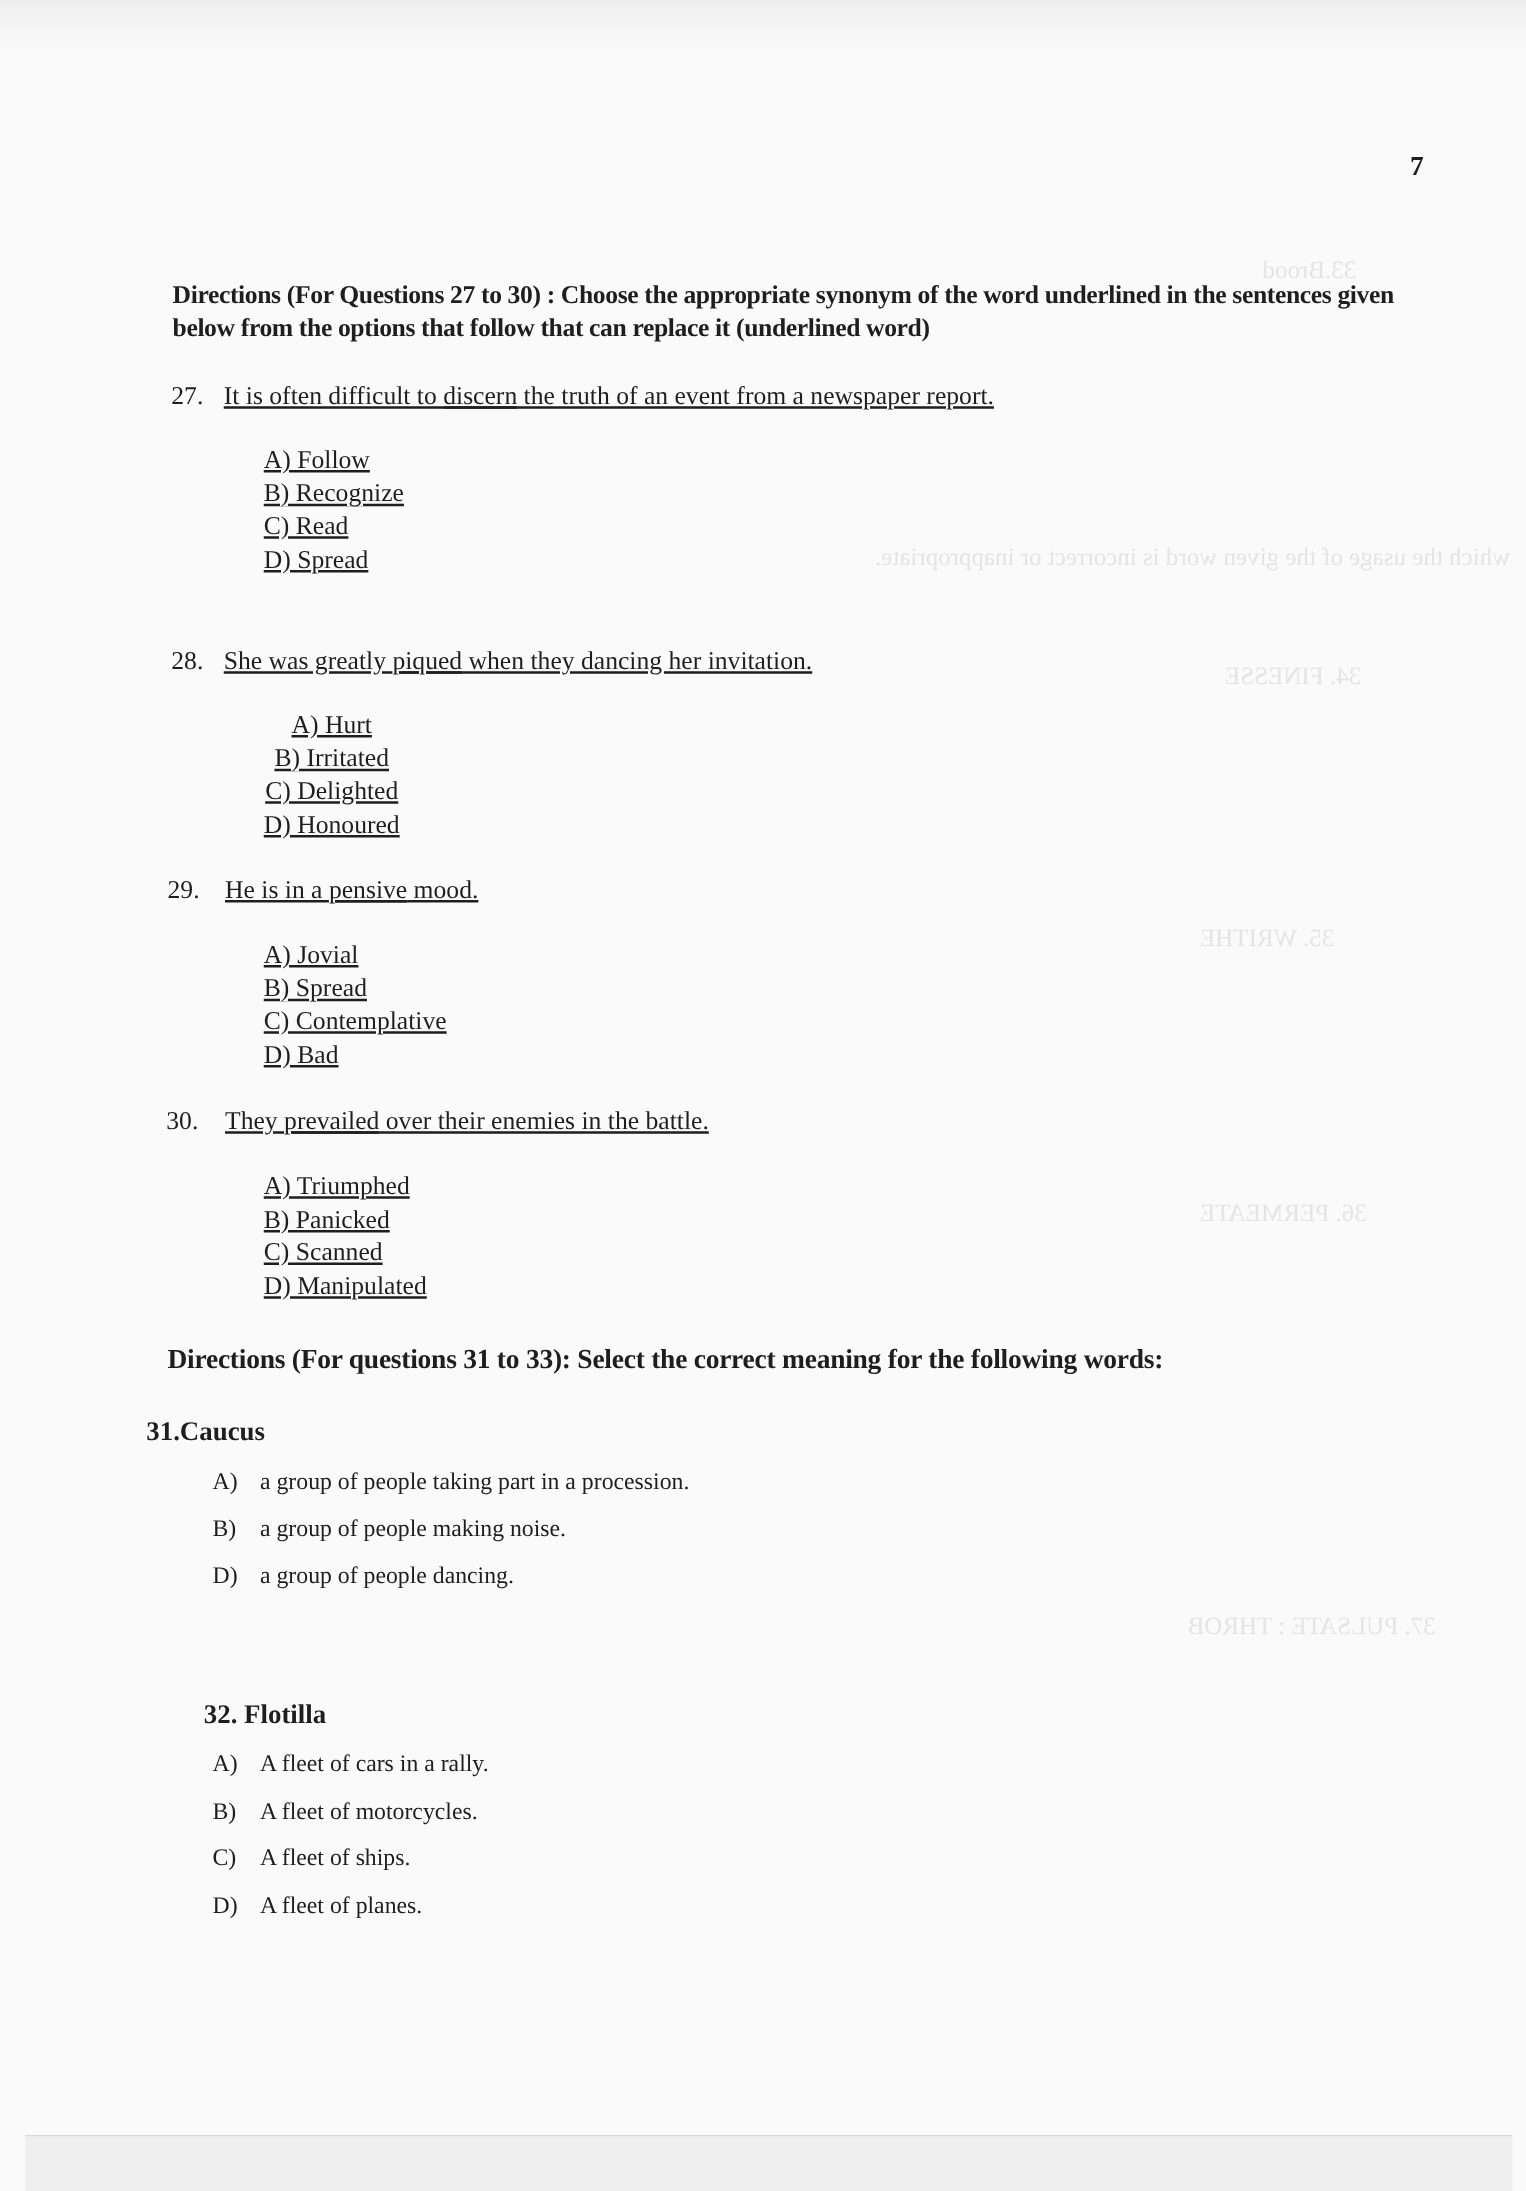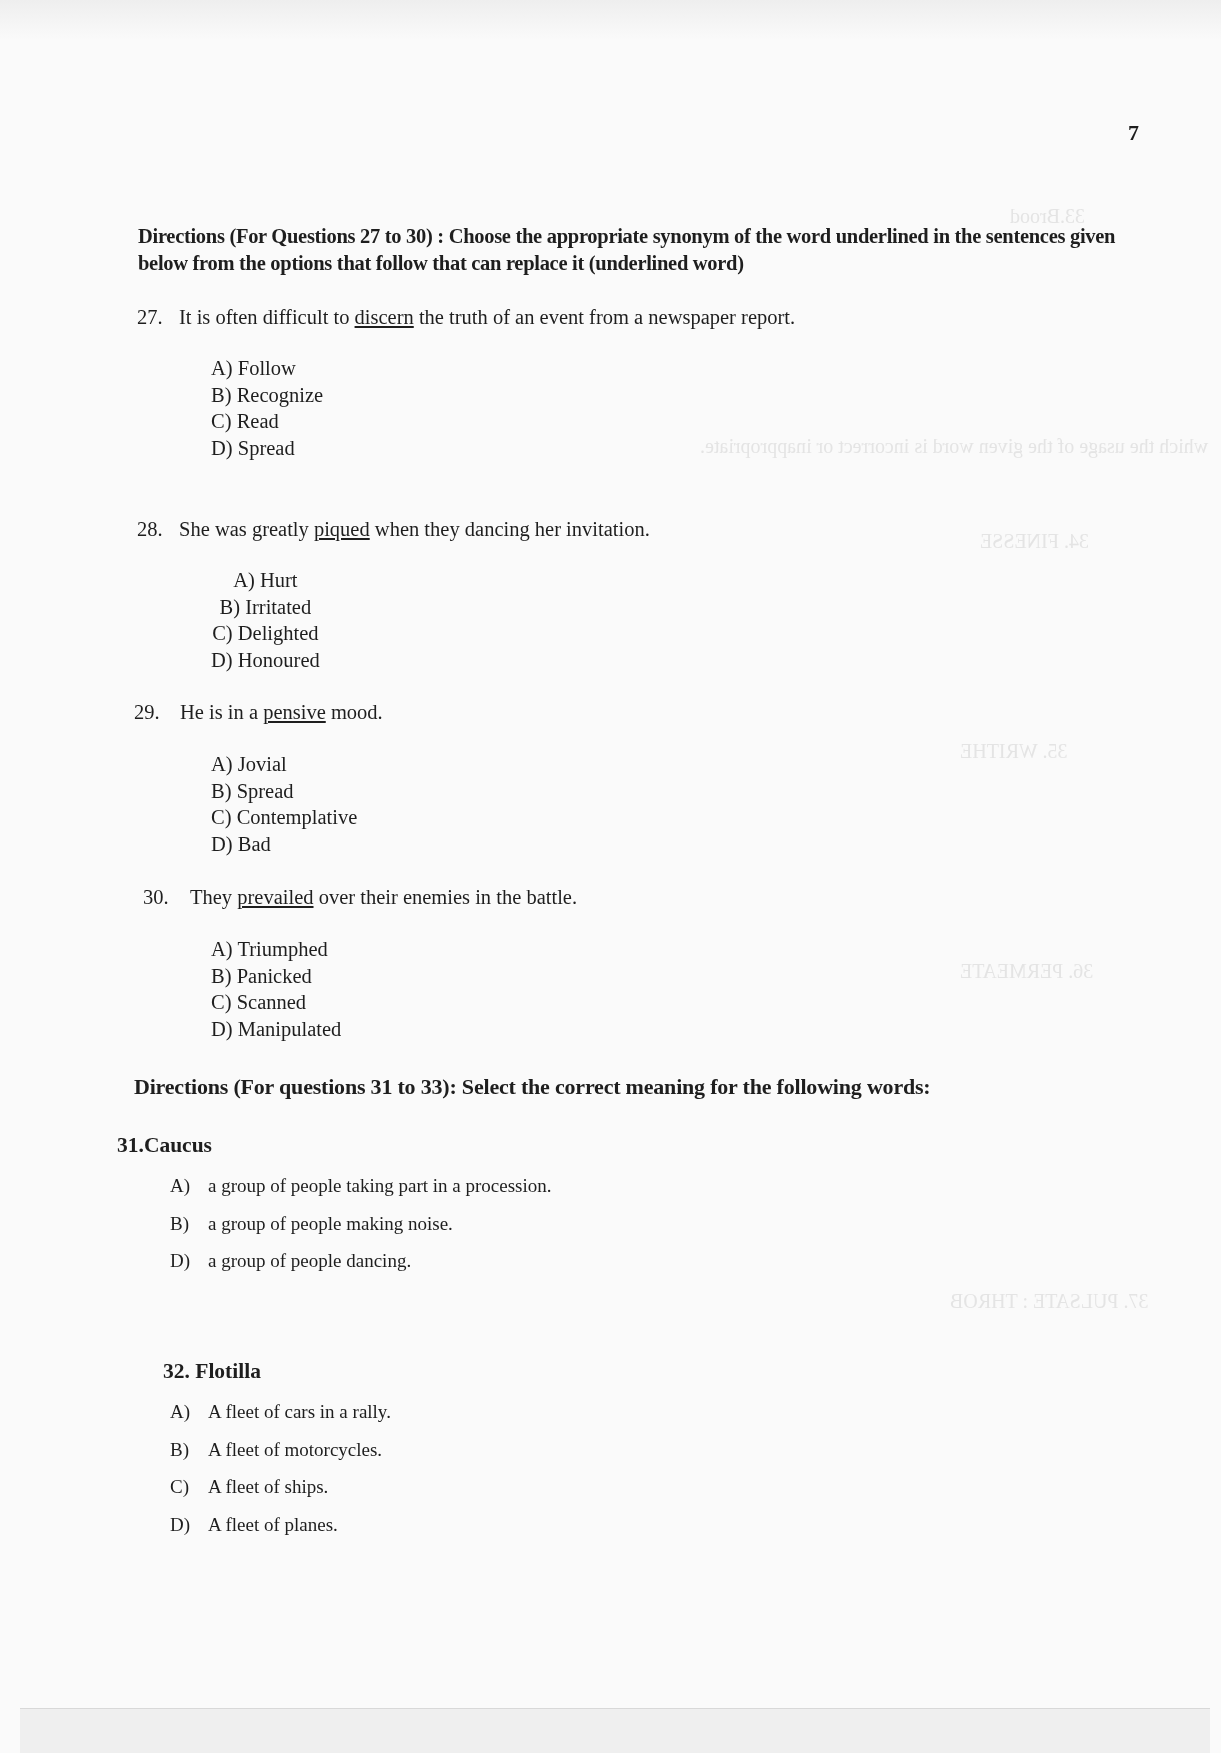--- a/index.html
+++ b/index.html
@@ -11,23 +11,23 @@
   .page {
     position: absolute; left: 0; top: 0; width: 1221px; height: 1753px;
     background: #fafafa;
   }
   .topband { position: absolute; left: 0; top: 0; width: 1221px; height: 40px; background: linear-gradient(#eeeeee, #fafafa); }
   .botband { position: absolute; left: 20px; top: 1708px; width: 1190px; height: 45px; background: #efefef; border-top: 1px solid #d8d8d8; }
   .pagenum { position: absolute; left: 1128px; top: 120px; font-weight: bold; font-size: 22px; }
   .directions { position: absolute; left: 138px; font-weight: bold; font-size: 20.5px; line-height: 27px; letter-spacing: -0.3px; }
   .dir1 { top: 223px; width: 990px; }
   .dir2 { left: 134px; top: 1073px; font-size: 22px; letter-spacing: -0.2px; }
-  .q { position: absolute; font-size: 20.5px; line-height: 26px; }
+  .q { position: absolute; font-size: 20.5px; line-height: 26px; text-decoration: underline; }
   .q .num { display: inline-block; width: 42px; }
-  .opts { position: absolute; left: 211px; font-size: 20.5px; line-height: 26.5px; }
+  .opts { position: absolute; left: 211px; font-size: 20.5px; line-height: 26.5px; text-decoration: underline; }
   .opts div { white-space: nowrap; }
   u { text-decoration: underline; text-underline-offset: 2px; }
   .qb { position: absolute; font-size: 21.5px; font-weight: bold; }
   .opts2 { position: absolute; left: 170px; font-size: 19px; line-height: 37.5px; }
   .opts2 .lbl { display: inline-block; width: 38px; }
   .ghost { position: absolute; color: #e4e4e4; font-size: 20px; transform: scaleX(-1); white-space: nowrap; }
 </style>
 </head>
 <body>
 
@@ -68,21 +68,21 @@
   <div class="q" style="left:134px;top:699px;">
     <span class="num" style="width:46px">29.</span><span>He is in a </span><u>pensive</u><span> mood.</span>
   </div>
   <div class="opts" style="top:751px;">
     <div>A) Jovial</div>
     <div>B) Spread</div>
     <div>C) Contemplative</div>
     <div>D) Bad</div>
   </div>
 
-  <div class="q" style="left:133px;top:884px;margin-left:10px;">
+  <div class="q" style="left:133px;top:884px;">
     <span class="num" style="width:47px">30.</span><span>They </span><u>prevailed</u><span> over their enemies in the battle.</span>
   </div>
   <div class="opts" style="top:936px;">
     <div>A) Triumphed</div>
     <div>B) Panicked</div>
     <div>C) Scanned</div>
     <div>D) Manipulated</div>
   </div>
 
   <div class="directions dir2">Directions (For questions 31 to 33): Select the correct meaning for the following words:</div>

